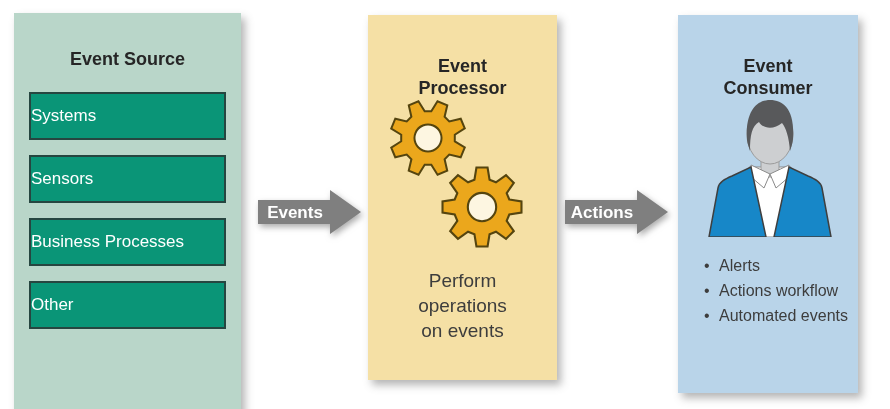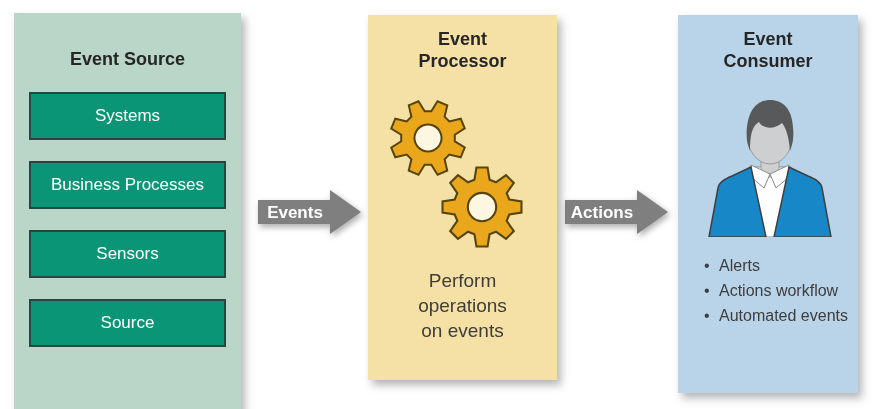--- a/index.html
+++ b/index.html
@@ -21,27 +21,27 @@
   .canvas{position:absolute;left:0;top:0;width:890px;height:409px;}
   .panel{position:absolute;box-shadow:4px 5px 8px rgba(90,90,90,.45);}
   .panel-source{left:14px;top:13px;width:227px;height:404px;background:var(--source-bg);}
   .panel-processor{left:368px;top:15px;width:189px;height:365px;background:var(--processor-bg);}
   .panel-consumer{left:678px;top:15px;width:180px;height:378px;background:var(--consumer-bg);}
   .panel-title{
     position:absolute;left:0;right:0;text-align:center;
     font-weight:bold;font-size:18px;line-height:22px;color:var(--title-text);
   }
   .panel-source .panel-title{top:35px;}
-  .panel-processor .panel-title,.panel-consumer .panel-title{top:13px;}
+  .panel-processor .panel-title,.panel-consumer .panel-title{top:40px;}
   .panel-title .tw{display:inline-block;max-width:120px;}
   .source-boxes{position:absolute;left:15px;top:79px;width:197px;}
   .source-box{
-    width:197px;height:48px;margin-bottom:21px;box-sizing:border-box;
+    width:197px;height:48px;margin-bottom:15px;box-sizing:border-box;
     background:var(--source-box-fill);border:2px solid var(--source-box-border);
-    display:flex;align-items:center;justify-content:center;
+    display:flex;align-items:center;justify-content:flex-start;
     color:var(--source-box-text);font-size:17px;white-space:nowrap;
   }
   .gears-wrap{position:absolute;left:10px;top:80px;width:170px;height:160px;}
   .gear-body{fill:var(--gear-fill);stroke:var(--gear-stroke);stroke-width:2;}
   .gear-hole{fill:var(--gear-hole);stroke:var(--gear-stroke);stroke-width:2;}
   .processor-desc{
     position:absolute;left:0;right:0;top:253px;text-align:center;
     font-size:19px;line-height:25px;color:var(--body-text);
   }
   .processor-desc .tw{display:inline-block;max-width:112px;}
@@ -72,27 +72,27 @@
 
   <div class="panel panel-source">
     <div class="panel-title">
       <span class="tw" style="max-width:200px;">Event Source</span>
     </div>
     <div class="source-boxes">
       <div class="source-box">
         <span>Systems</span>
       </div>
       <div class="source-box">
+        <span>Sensors</span>
+      </div>
+      <div class="source-box">
         <span>Business Processes</span>
       </div>
       <div class="source-box">
-        <span>Sensors</span>
-      </div>
-      <div class="source-box">
-        <span>Source</span>
+        <span>Other</span>
       </div>
     </div>
   </div>
 
   <svg class="arrow arrow-events" viewBox="0 0 105 48">
     <polygon points="0,12 72,12 72,2 103,24 72,46 72,36 0,36"></polygon>
     <text x="37" y="30" text-anchor="middle">Events</text>
   </svg>
 
   <div class="panel panel-processor">

